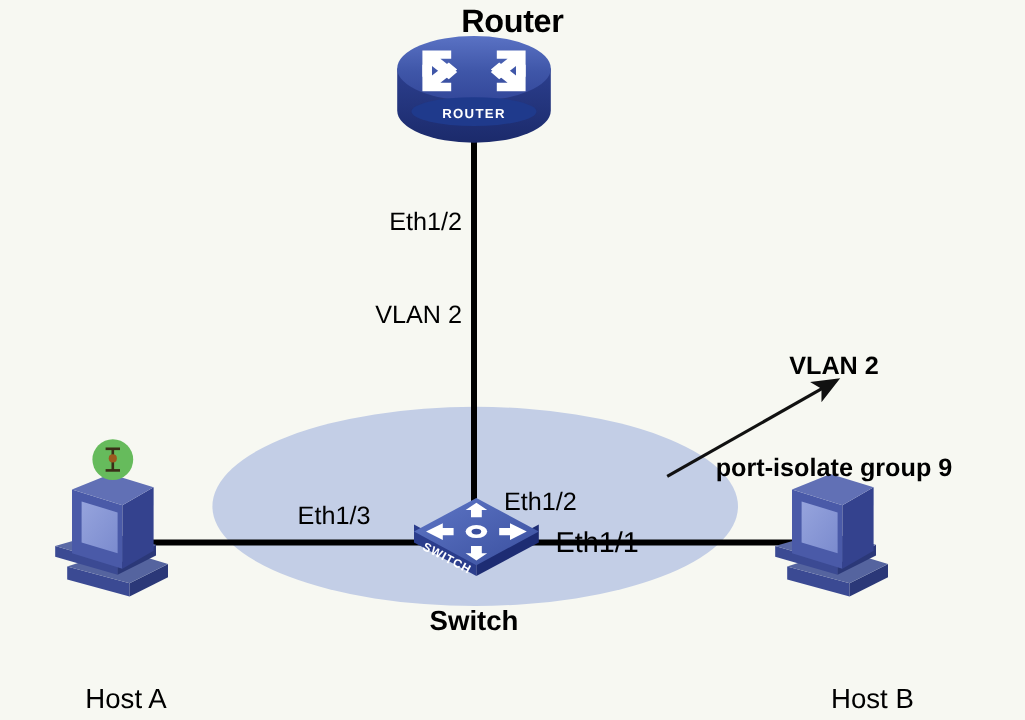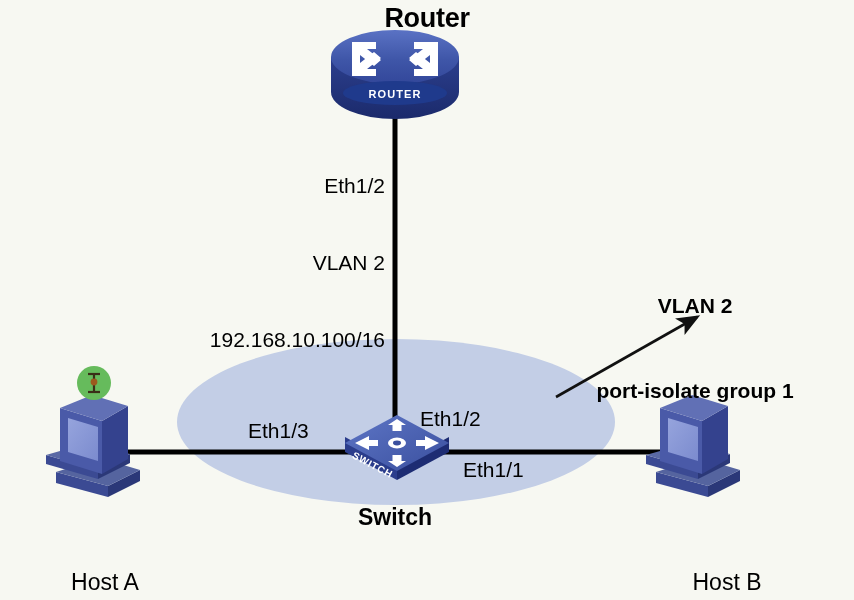--- a/index.html
+++ b/index.html
@@ -53,22 +53,22 @@
   .lbl-uplink {
     left: 420px; top: 348px;
     font-size: 21px;
     line-height: 1.35;
   }
   .lbl-eth13 {
     left: 248px; top: 418px;
     font-size: 21px;
   }
   .lbl-eth11 {
-    left: 463px; top: 457px;
-    font-size: 21px;
+    left: 463px; top: 438px;
+    font-size: 24px;
   }
   .lbl-switch {
     left: 285px; top: 503px; width: 220px;
     text-align: center;
     font-size: 23px;
     font-weight: bold;
   }
   .lbl-hosta {
     left: 0px; top: 505px; width: 210px;
     text-align: center;
@@ -184,26 +184,25 @@
       <path d="M660,408 L692,395 L728,406 L702,421 Z" fill="#6170b5"></path>
       <path d="M668,418 L668,452 L698,461 L698,427 Z" fill="url(#hostScreenGrad)"></path>
     </g>
   </svg>
 
   <div class="label lbl-router-title">Router</div>
 
   <div class="label lbl-router-iface">
     <div>Eth1/2</div>
     <div>VLAN 2</div>
-    <div>192.168.10.100/16</div>
   </div>
 
   <div class="label lbl-vlan-note">
     <div>VLAN 2</div>
-    <div>port-isolate group 1</div>
+    <div>port-isolate group 9</div>
   </div>
 
   <div class="label lbl-uplink">
     <div>Eth1/2</div>
   </div>
 
   <div class="label lbl-eth13">Eth1/3</div>
 
   <div class="label lbl-eth11">Eth1/1</div>
 

